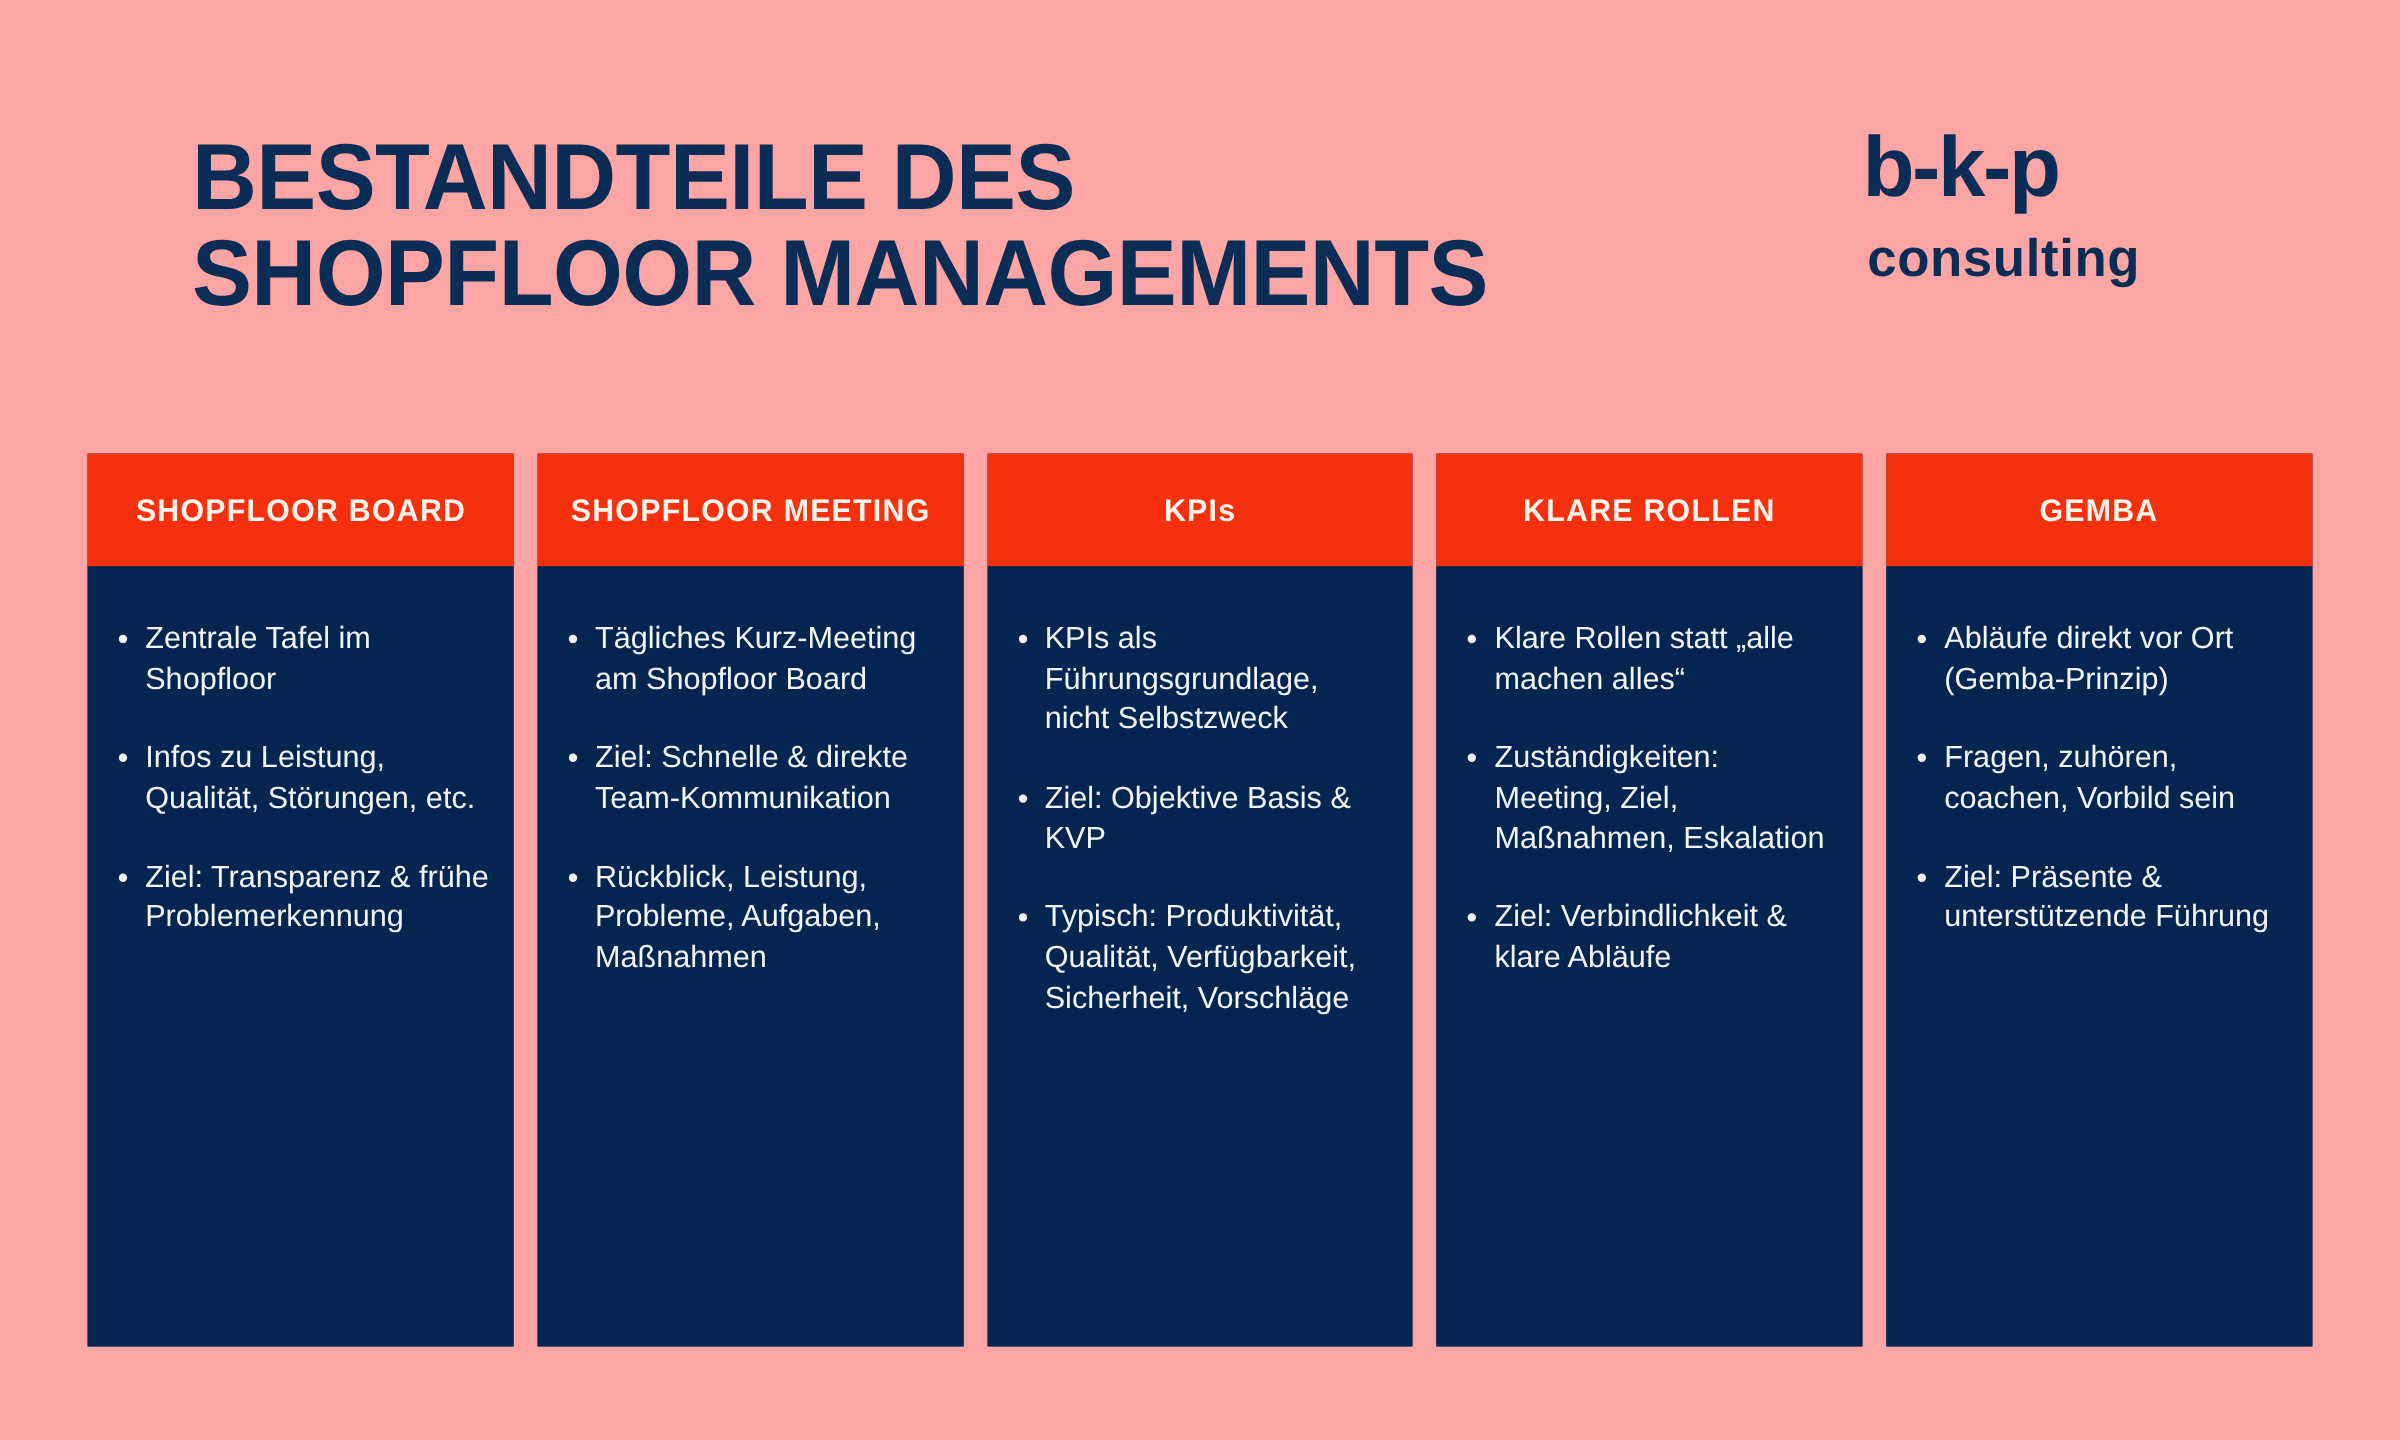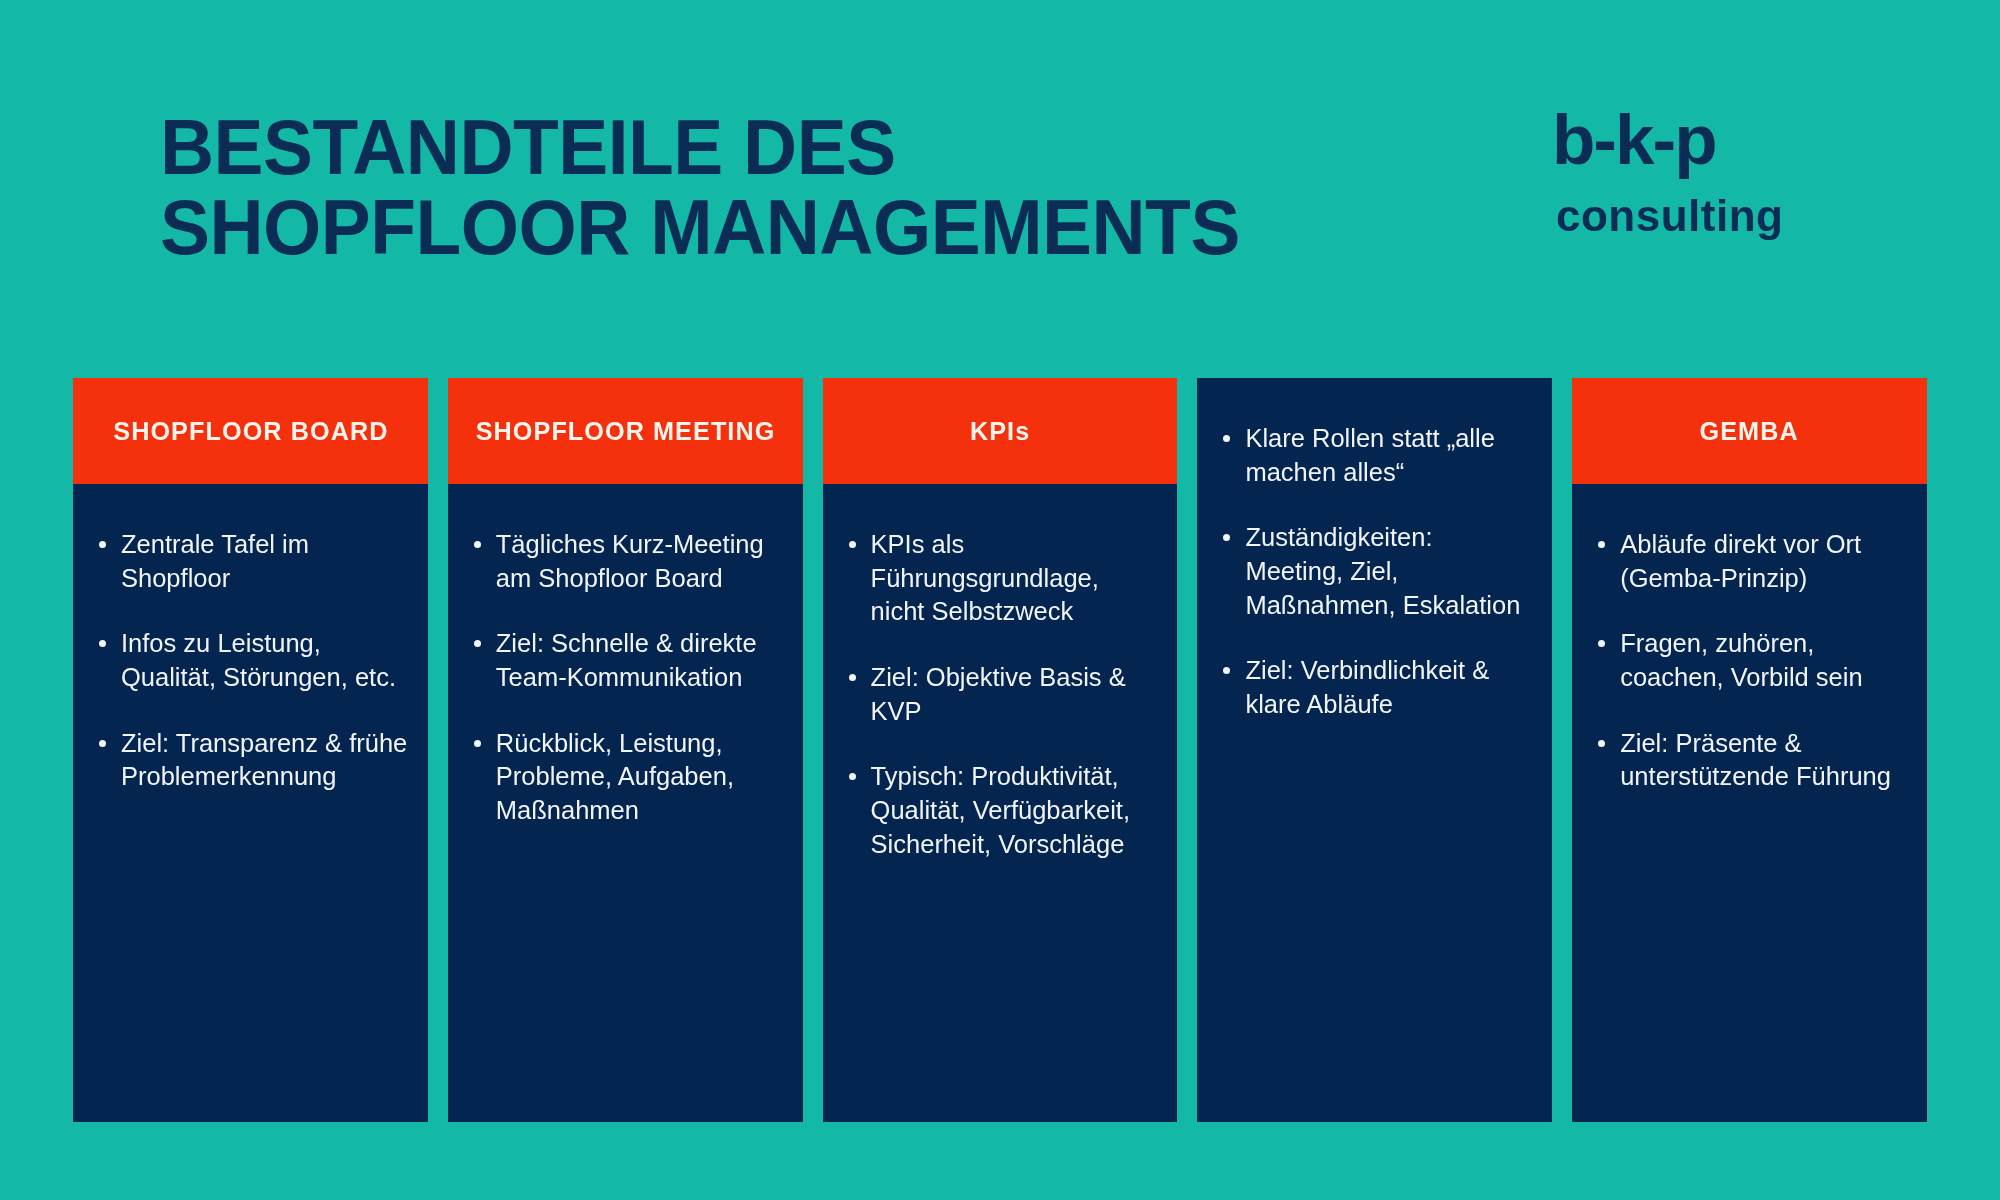--- a/index.html
+++ b/index.html
@@ -12,21 +12,21 @@
     height: 1200px;
     overflow: hidden;
     font-family: "Liberation Sans", "DejaVu Sans", sans-serif;
     -webkit-font-smoothing: antialiased;
   }
 
   #slide {
     position: relative;
     width: 2000px;
     height: 1200px;
-    background: #14b8a6;
+    background: #fca5a5;
     box-sizing: border-box;
   }
 
   
   #header {
     position: absolute;
     left: 0;
     top: 0;
     width: 2000px;
     height: 330px;
@@ -95,21 +95,21 @@
   .card {
     flex: 1 1 0;
     display: flex;
     flex-direction: column;
     min-width: 0;
     background: #042550;
   }
 
   .card-head {
     background: #f4300d;
-    height: 106px;
+    height: 94px;
     display: flex;
     align-items: center;
     justify-content: center;
     padding: 0 10px;
     box-sizing: border-box;
   }
   .card-head-label {
     color: #fbf4ec;
     font-family: "Liberation Sans Narrow", "Liberation Sans", "DejaVu Sans Condensed", sans-serif;
     font-weight: 700;
@@ -212,20 +212,23 @@
       <div class="card-body">
         <ul class="bullets">
           <li>KPIs als Führungsgrundlage, nicht Selbstzweck</li>
           <li>Ziel: Objektive Basis &amp; KVP</li>
           <li>Typisch: Produktivität, Qualität, Verfügbarkeit, Sicherheit, Vorschläge</li>
         </ul>
       </div>
     </div>
 
     <div class="card">
+      <div class="card-head">
+        <span class="card-head-label">KLARE ROLLEN</span>
+      </div>
       <div class="card-body">
         <ul class="bullets">
           <li>Klare Rollen statt „alle machen alles“</li>
           <li>Zuständigkeiten: Meeting, Ziel, Maßnahmen, Eskalation</li>
           <li>Ziel: Verbindlichkeit &amp; klare Abläufe</li>
         </ul>
       </div>
     </div>
 
     <div class="card">

